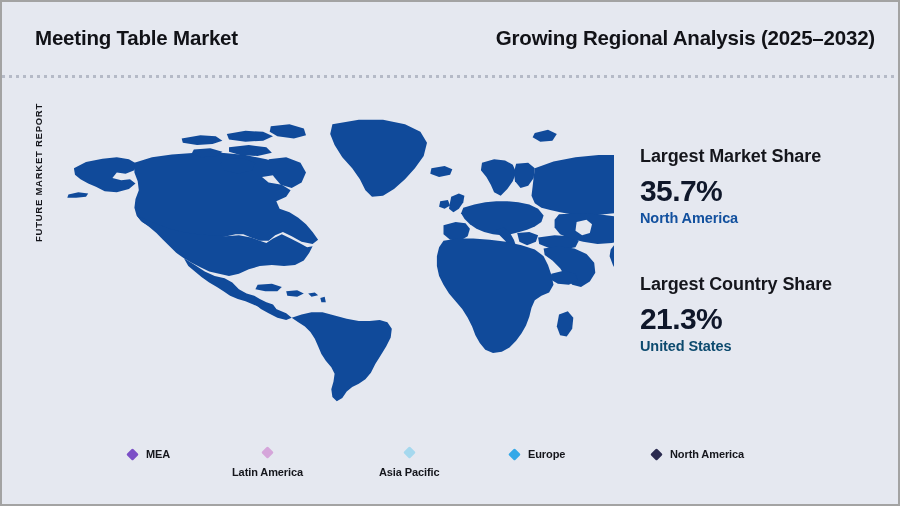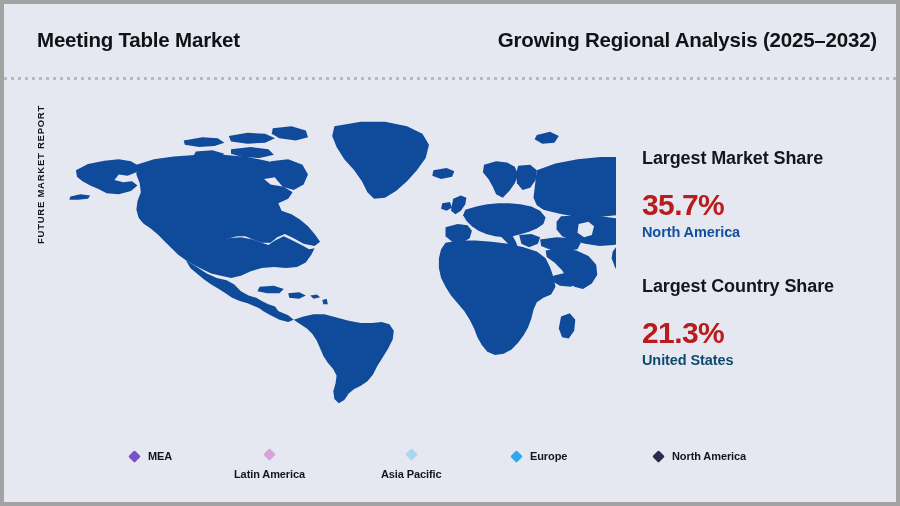--- a/index.html
+++ b/index.html
@@ -8,21 +8,21 @@
     background: #ffffff;
   }
   body {
     font-family: "Liberation Sans", sans-serif;
   }
   #canvas {
     position: relative;
     width: 900px;
     height: 506px;
     background: #e5e8f0;
-    border: 4px solid #a3a3a3;
+    border: 2px solid #a3a3a3;
     box-sizing: border-box;
     overflow: hidden;
   }
 
   
   #header {
     position: absolute;
     left: 0;
     top: 0;
     width: 900px;
@@ -87,24 +87,24 @@
   .stat-label {
     font-size: 18px;
     font-weight: bold;
     color: #15161c;
     letter-spacing: -0.1px;
     white-space: nowrap;
   }
   .stat-value {
     font-size: 30px;
     font-weight: bold;
-    color: #b91c1c;
+    color: #0f172a;
     letter-spacing: -0.6px;
     line-height: 1.05;
-    margin-top: 20px;
+    margin-top: 8px;
     white-space: nowrap;
   }
   .stat-sub {
     font-size: 14.5px;
     font-weight: bold;
     color: #12509e;
     letter-spacing: -0.1px;
     margin-top: 3px;
     white-space: nowrap;
   }

